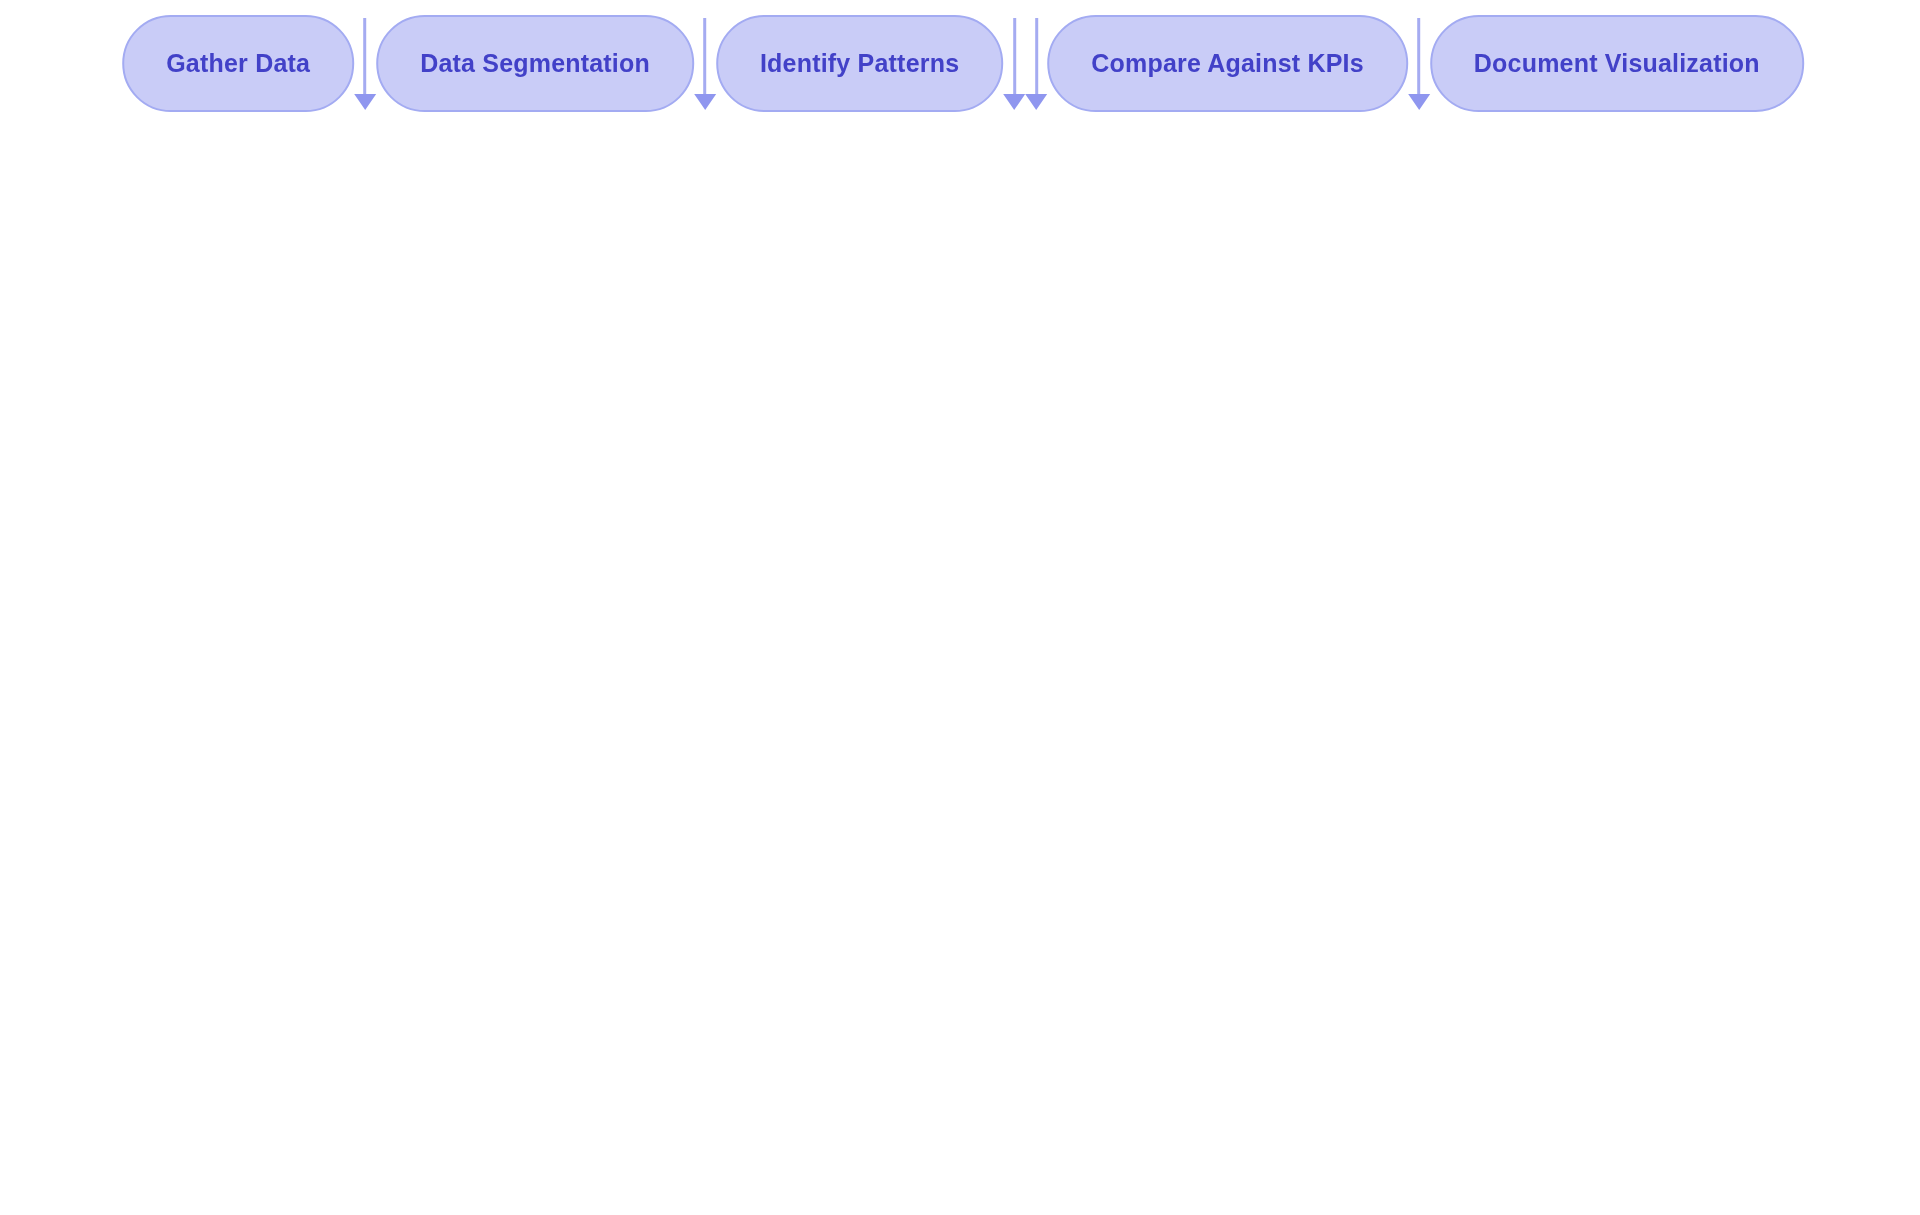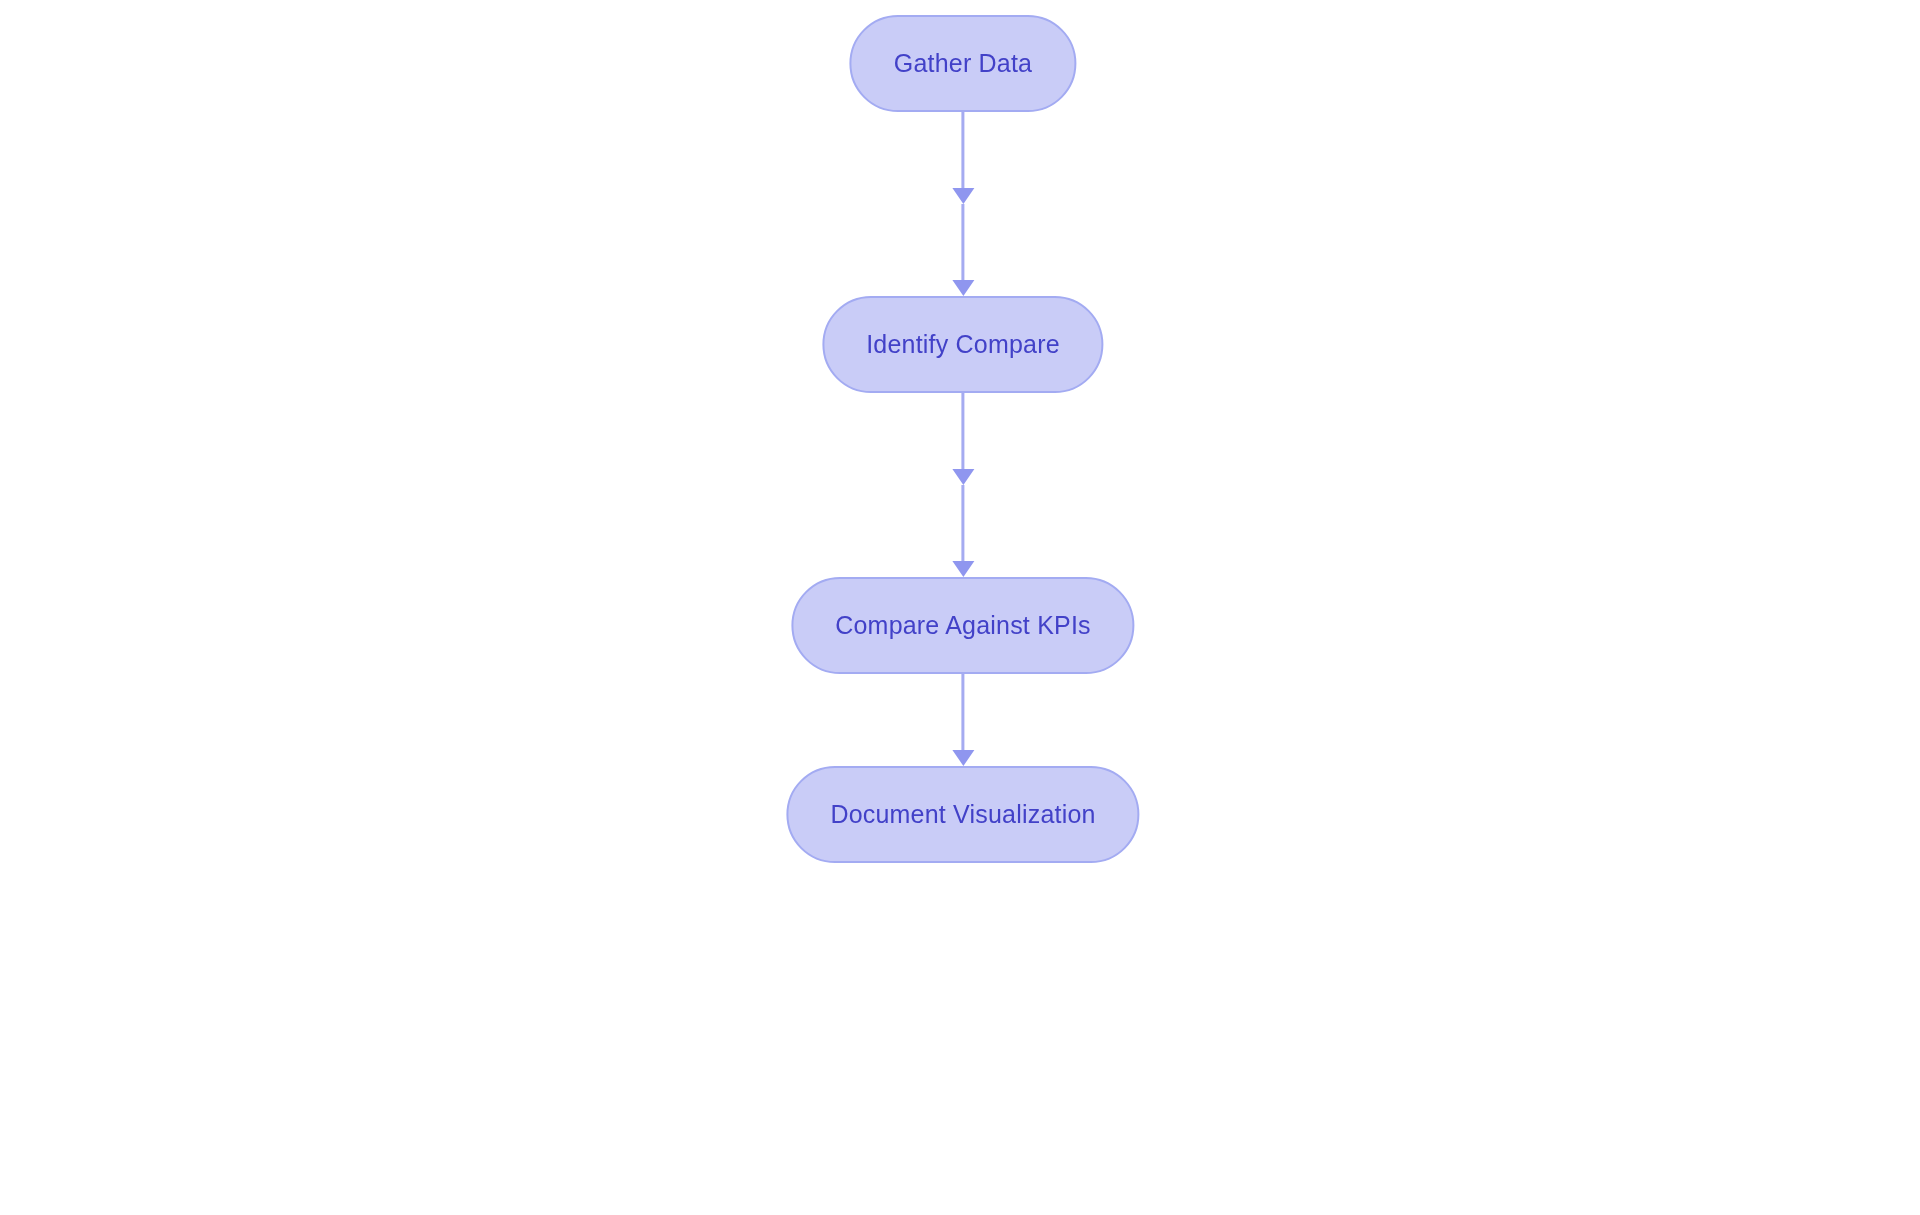--- a/index.html
+++ b/index.html
@@ -10,22 +10,23 @@
     background: var(--page-bg, #ffffff);
     overflow: hidden;
     font-family: "Liberation Sans", sans-serif;
   }
   .flow {
     position: absolute;
     left: 963px;
     top: 15px;
     transform: translateX(-50%);
     display: flex;
-    flex-direction: column;
+    flex-direction: row;
     align-items: center;
+    font-weight: bold;
   }
   .node {
     height: 97px;
     box-sizing: border-box;
     border-radius: 49px;
     background: var(--node-fill, #c9ccf7);
     border: 2px solid var(--node-border, #a3abf2);
     display: flex;
     align-items: center;
     justify-content: center;
@@ -96,28 +97,31 @@
   <div class="flow">
     <div class="node">
       <span class="node-label">Gather Data</span>
     </div>
 
     <div class="arrow">
       <div class="arrow-line"></div>
       <div class="arrow-head"></div>
     </div>
 
+    <div class="node">
+      <span class="node-label">Data Segmentation</span>
+    </div>
 
     <div class="arrow">
       <div class="arrow-line"></div>
       <div class="arrow-head"></div>
     </div>
 
     <div class="node">
-      <span class="node-label">Identify Compare</span>
+      <span class="node-label">Identify Patterns</span>
     </div>
 
     <div class="arrow">
       <div class="arrow-line"></div>
       <div class="arrow-head"></div>
     </div>
 
 
     <div class="arrow">
       <div class="arrow-line"></div>

